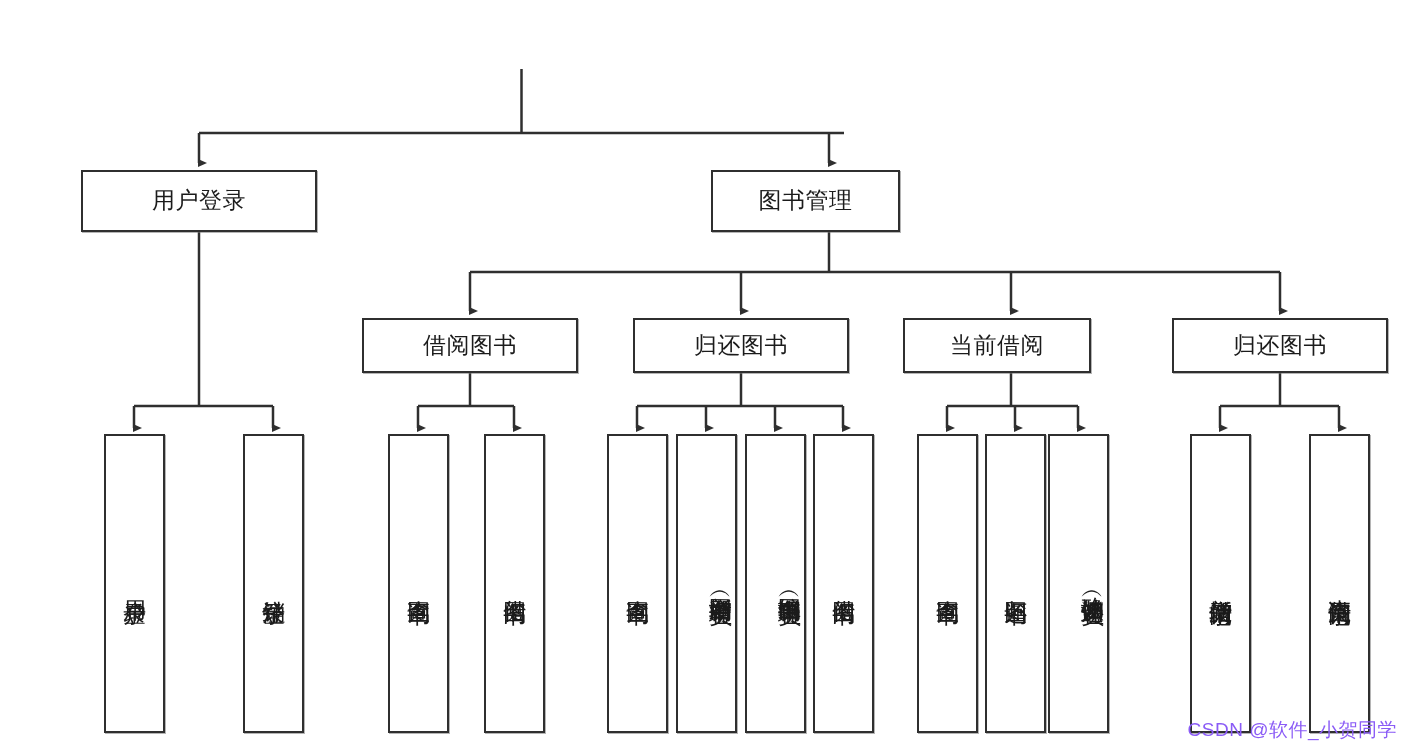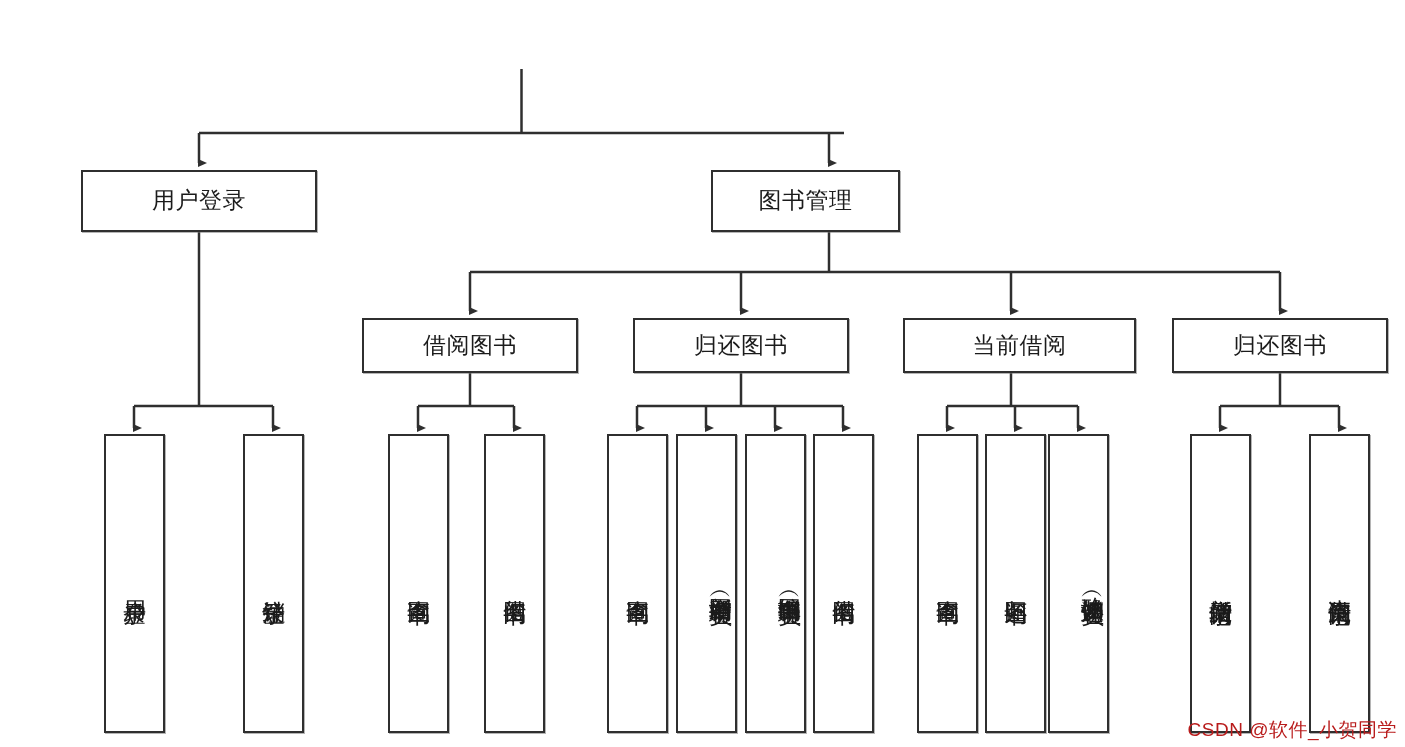--- a/index.html
+++ b/index.html
@@ -65,21 +65,21 @@
     top: 0;
     width: 1405px;
     height: 747px;
     pointer-events: none;
   }
   #watermark {
     position: absolute;
     right: 8px;
     bottom: 4px;
     font-size: 19px;
-    color: #b91c1c;
+    color: #8b5cf6;
     letter-spacing: 0.5px;
     white-space: nowrap;
     user-select: none;
   }
 </style>
 </head>
 <body>
 
 <div id="diagram-root">
 
@@ -140,21 +140,21 @@
   <div class="node-box" style="left:711px; top:170px; width:189px; height:62px;">
     <div class="node-label-h">图书管理</div>
   </div>
 
   <div class="node-box" style="left:362px; top:318px; width:216px; height:55px;">
     <div class="node-label-h">借阅图书</div>
   </div>
   <div class="node-box" style="left:633px; top:318px; width:216px; height:55px;">
     <div class="node-label-h">归还图书</div>
   </div>
-  <div class="node-box" style="left:903px; top:318px; width:233px; height:55px;padding-left:26px;">
+  <div class="node-box" style="left:903px; top:318px; width:188px; height:55px;padding-left:26px;">
     <div class="node-label-h">当前借阅</div>
   </div>
   <div class="node-box" style="left:1172px; top:318px; width:216px; height:55px;">
     <div class="node-label-h">归还图书</div>
   </div>
 
   <div class="node-box" style="left:104px; top:434px; width:61px; height:299px;">
     <div class="node-label-v">用户登录</div>
   </div>
   <div class="node-box" style="left:243px; top:434px; width:61px; height:299px;">

